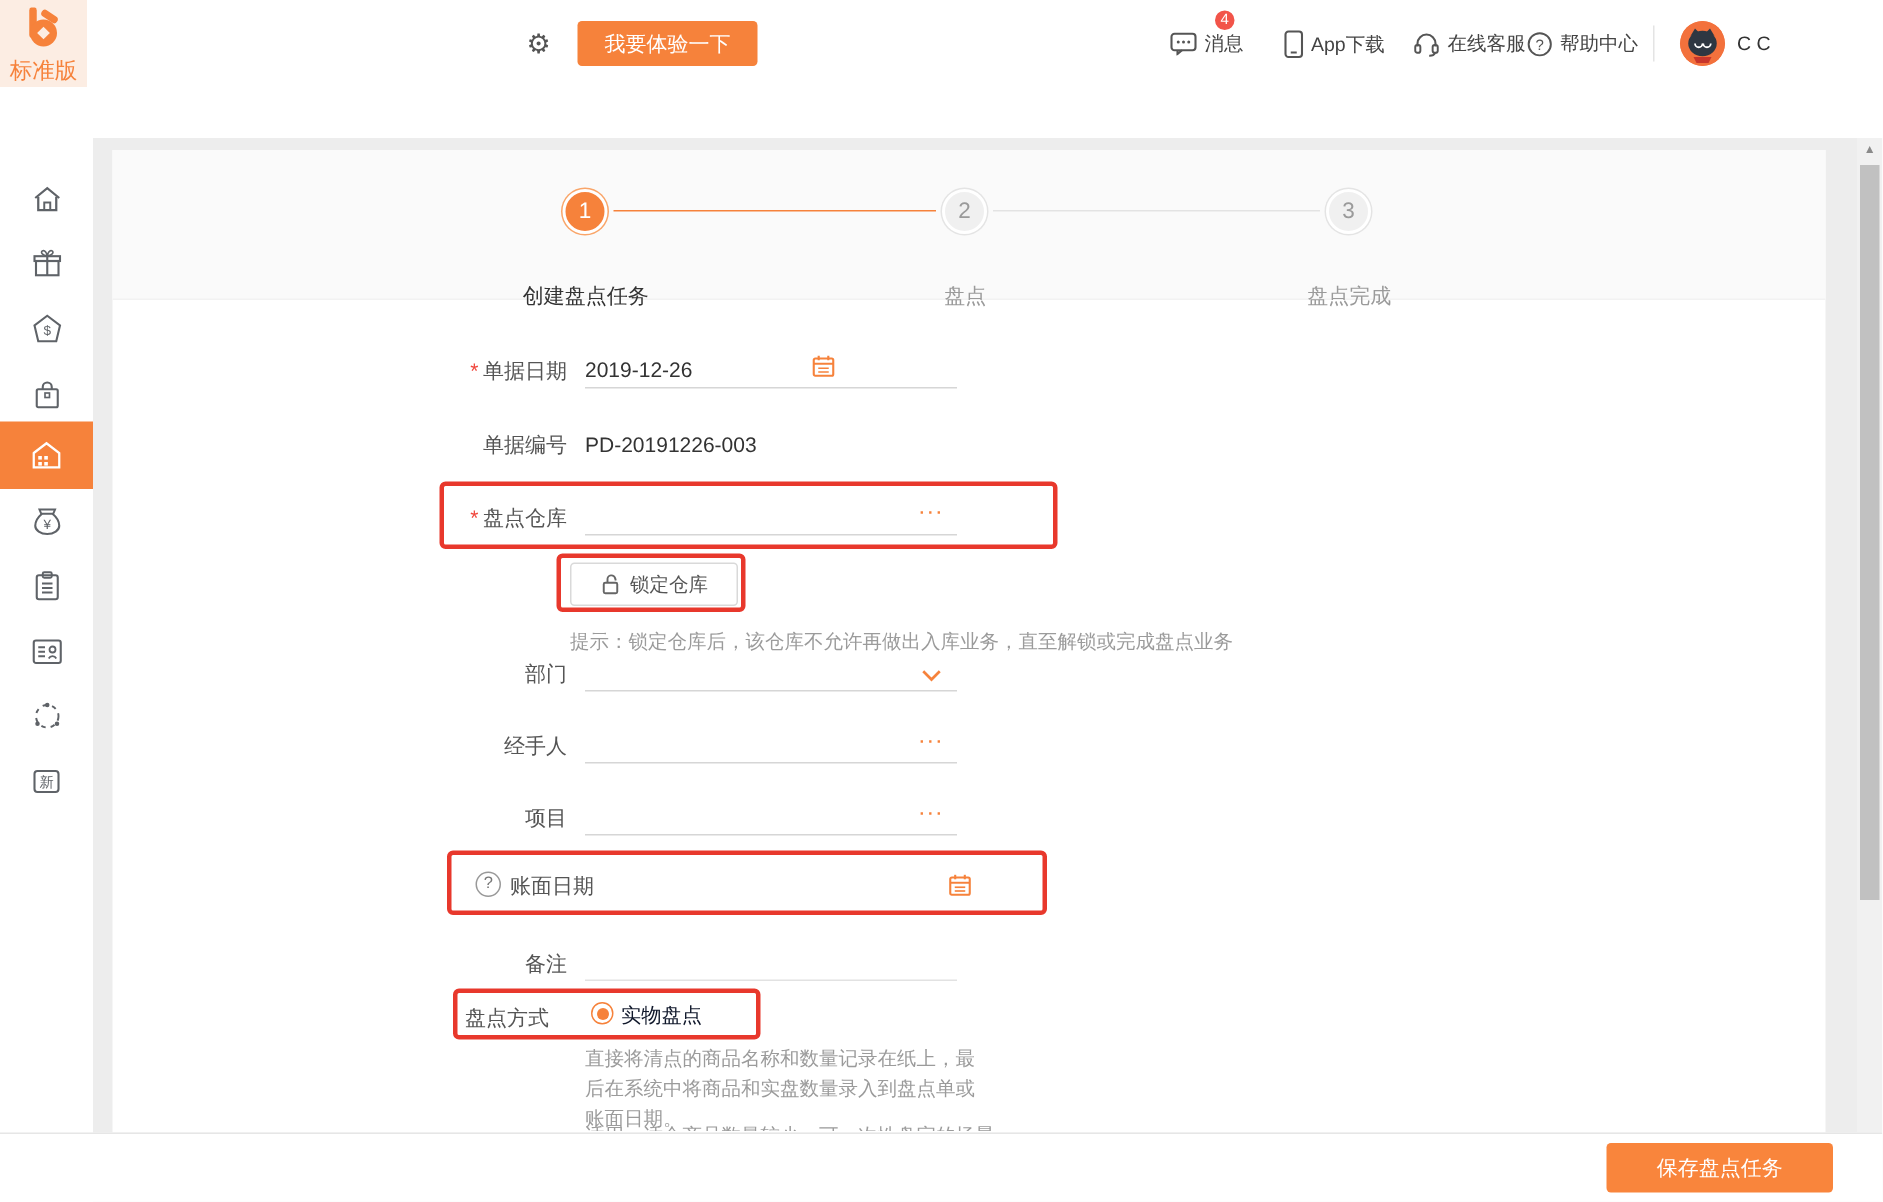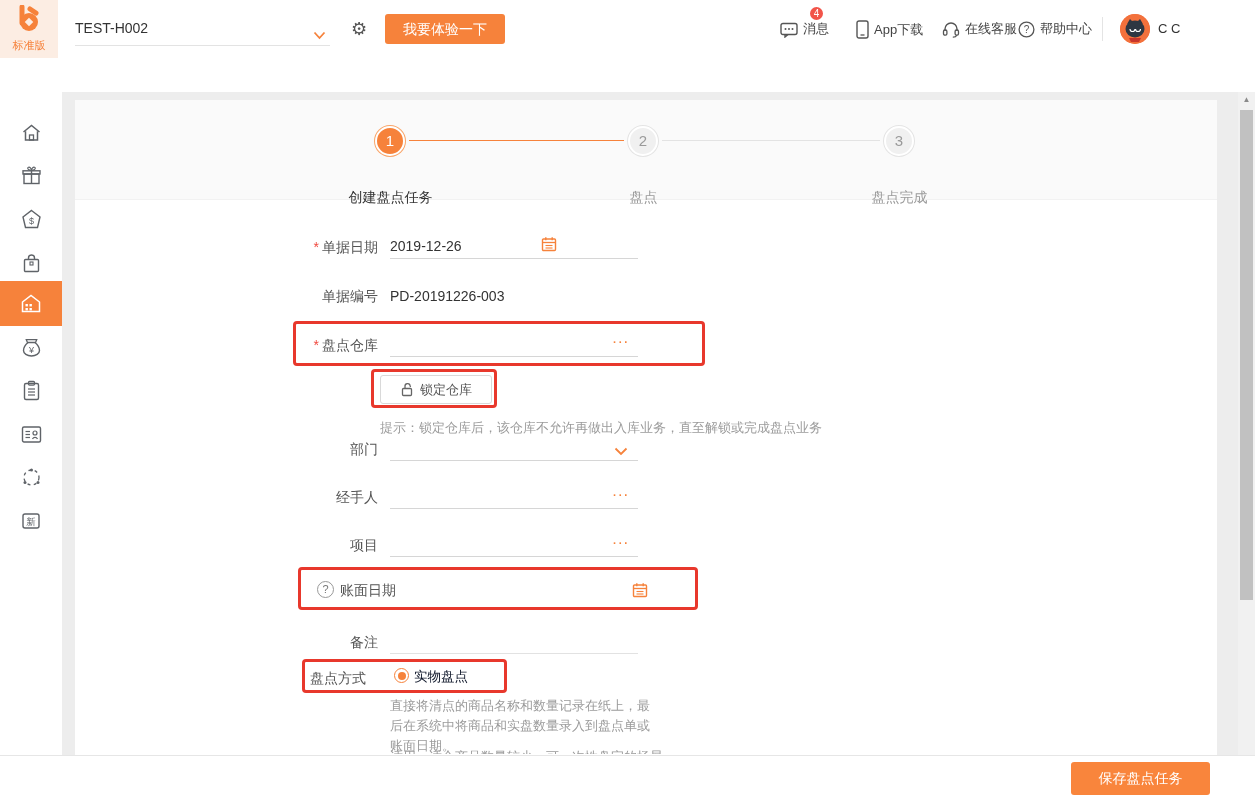--- a/index.html
+++ b/index.html
@@ -3,21 +3,21 @@
 <meta charset="utf-8">
 <style>
   * { margin:0; padding:0; box-sizing:border-box; }
   html,body { width:1255px; height:801px; }
   body { font-family:"Liberation Sans","DejaVu Sans",sans-serif; color:#333; background:#fff; }
   .page { position:relative; width:1255px; height:801px; overflow:hidden; background:#fff; }
 
   
   .topbar { position:absolute; left:0; top:0; width:1255px; height:58px; background:#fff; z-index:5; }
   .logo-block { position:absolute; left:0; top:0; width:58px; height:58px; background:#FCEDE3; text-align:center; }
-  .logo-edition { position:absolute; left:0; top:38px; width:58px; font-size:11px; color:#F6823B; }
+  .logo-edition { position:absolute; left:0; top:38px; width:58px; font-size:15px; color:#F6823B; }
   .account { position:absolute; left:75px; top:20px; width:255px; height:26px; border-bottom:1px solid #e3e3e3; font-size:14px; color:#333; cursor:pointer; }
   .account-chevron { position:absolute; right:4px; top:7px; }
   .gear { position:absolute; left:349px; top:19px; width:20px; height:20px; font-size:18px; color:#555; line-height:20px; text-align:center; cursor:pointer; }
   .cta-btn { position:absolute; left:385px; top:14px; width:120px; height:30px; background:#F6823B; color:#fff; font-size:14px; border:none; border-radius:3px; line-height:30px; text-align:center; cursor:pointer; }
   .top-item { position:absolute; top:20px; display:flex; align-items:center; gap:5px; font-size:13px; color:#444; cursor:pointer; }
   .badge { position:absolute; left:808px; top:5px; width:17px; height:17px; background:#F25449; border:2px solid #fff; border-radius:50%; color:#fff; font-size:10px; line-height:13px; text-align:center; }
   .top-divider { position:absolute; left:1102px; top:17px; width:1px; height:24px; background:#e4e4e4; }
   .avatar { position:absolute; left:1120px; top:14px; width:30px; height:30px; border-radius:50%; background:#F3713C; overflow:hidden; cursor:pointer; }
   .user-name { position:absolute; left:1158px; top:21px; font-size:13px; color:#333; cursor:pointer; }
 
@@ -71,52 +71,44 @@
 
   .red-box { position:absolute; border:3px solid #E8382C; border-radius:4px; pointer-events:none; z-index:6; }
 
   
   .scroll-track { position:absolute; left:1238px; top:92px; width:17px; height:663px; background:#F1F1F1; z-index:7; }
   .scroll-up { position:absolute; left:0; top:2px; width:17px; height:12px; color:#8a8a8a; font-size:8px; text-align:center; line-height:12px; cursor:pointer; }
   .scroll-thumb { position:absolute; left:2px; top:18px; width:13px; height:490px; background:#C1C1C1; cursor:pointer; }
 
   
   .bottombar { position:absolute; left:0; top:755px; width:1255px; height:46px; background:#fff; border-top:1px solid #e6e6e6; z-index:8; }
-  .save-btn { position:absolute; left:1071px; top:6px; width:139px; height:33px; background:#F9853C; border:none; border-radius:3px; color:#fff; font-size:14px; line-height:33px; text-align:center; cursor:pointer; }
+  .save-btn { position:absolute; left:1071px; top:6px; width:151px; height:33px; background:#F9853C; border:none; border-radius:3px; color:#fff; font-size:14px; line-height:33px; text-align:center; cursor:pointer; }
 </style>
 </head>
 <body>
 
 <div class="page">
 
   <div class="topbar">
     <div class="logo-block">
       <svg width="26" height="28" viewBox="0 0 26 28" style="margin-top:5px">
         <path d="M6 2 v16" stroke="#F6823B" stroke-width="5" stroke-linecap="round" fill="none"></path>
         <circle cx="13" cy="17" r="9" fill="#F6823B"></circle>
         <rect x="10" y="14" width="6" height="6" fill="#FCEDE3" transform="rotate(45 13 17)"></rect>
         <path d="M14 4 l6 4" stroke="#F6823B" stroke-width="5" stroke-linecap="round"></path>
       </svg>
       <div class="logo-edition">标准版</div>
     </div>
 
-    <div class="account">
-      <span>TEST-H002</span>
-      <span class="account-chevron">
-        <svg width="13" height="9" viewBox="0 0 13 9">
-            <polyline points="1.5,1.5 6.5,7 11.5,1.5" fill="none" stroke="#F6823B" stroke-width="1.8"></polyline>
-          </svg>
-      </span>
-    </div>
 
     <div class="gear">⚙</div>
 
     <button class="cta-btn">我要体验一下</button>
 
-    <div class="top-item" style="left:780px;align-items:flex-end;">
+    <div class="top-item" style="left:780px;">
       <svg width="18" height="16" viewBox="0 0 18 16">
         <rect x="1" y="1.5" width="16" height="11" rx="2" fill="none" stroke="#555" stroke-width="1.4"></rect>
         <circle cx="5.5" cy="7" r="1" fill="#555"></circle>
           <circle cx="9" cy="7" r="1" fill="#555"></circle>
           <circle cx="12.5" cy="7" r="1" fill="#555"></circle>
         <path d="M5 12.5 L5 15 L8 12.5" fill="none" stroke="#555" stroke-width="1.4"></path>
       </svg>
       <span>消息</span>
     </div>
     <div class="badge">4</div>

